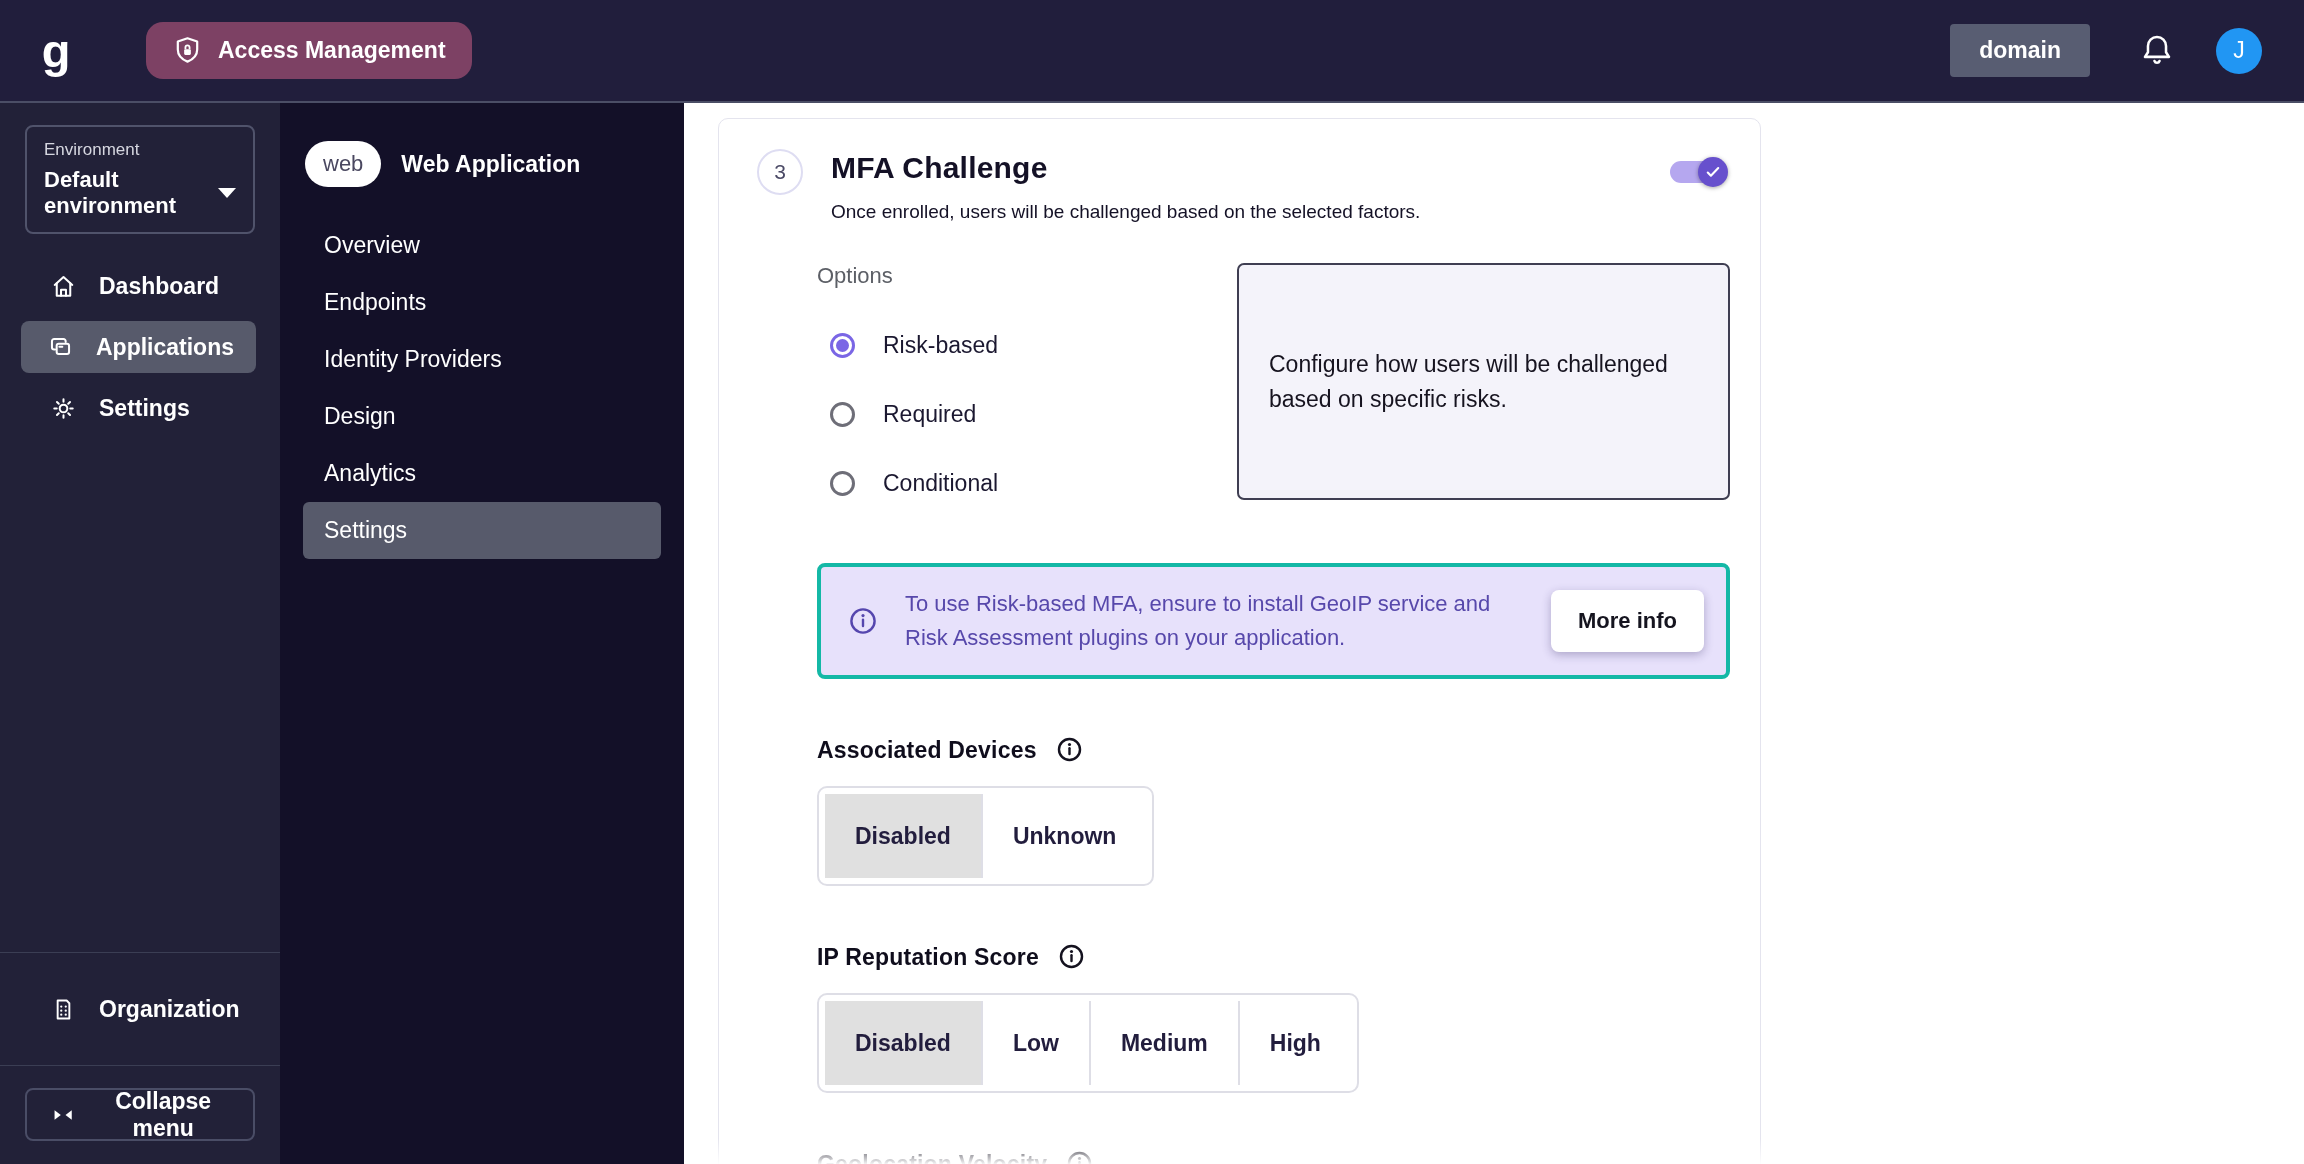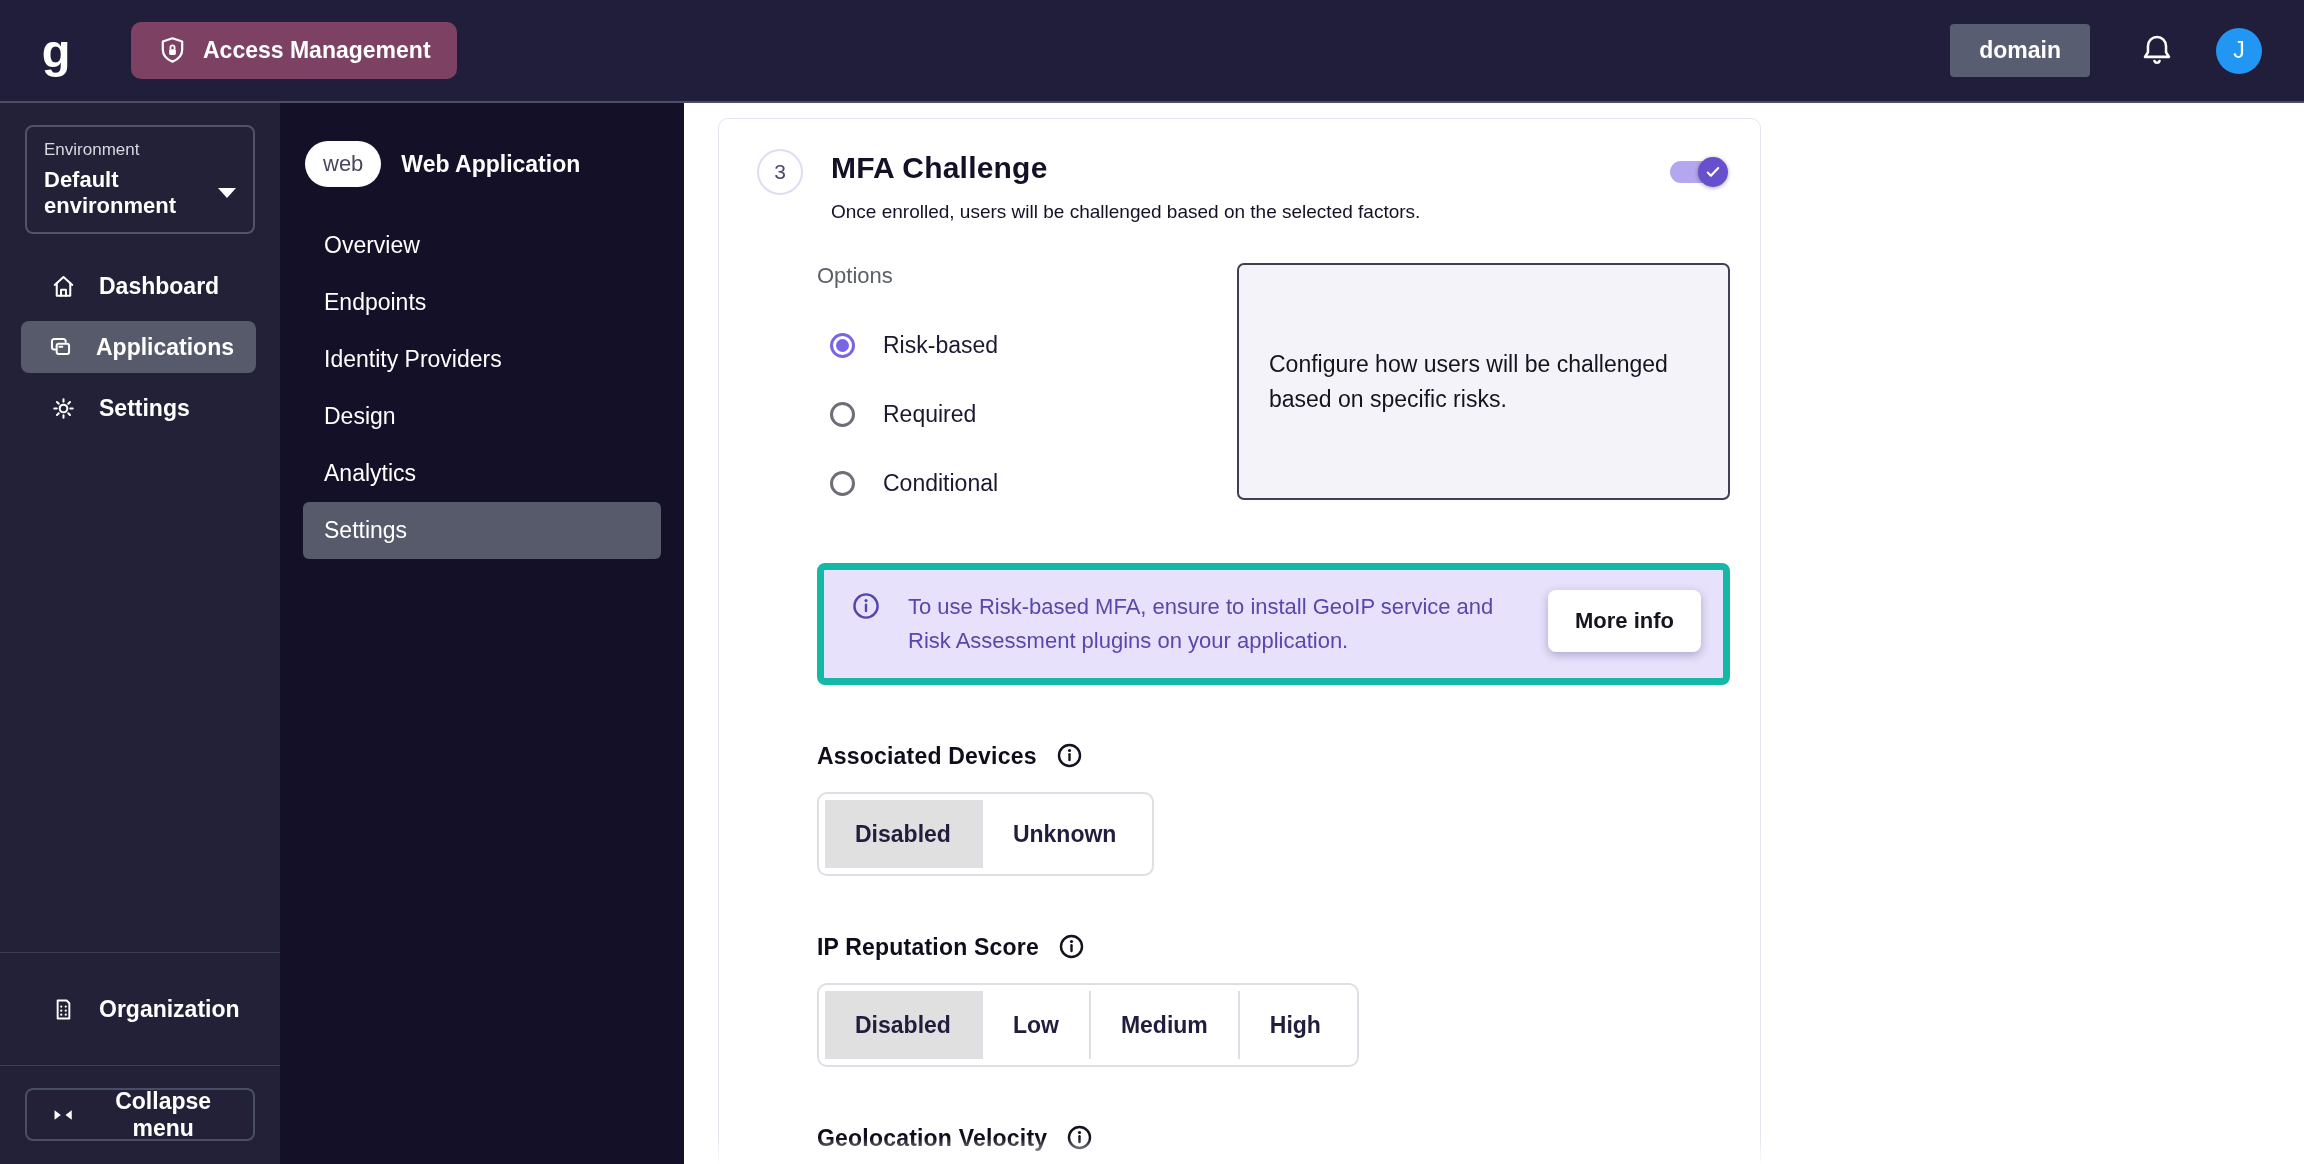--- a/index.html
+++ b/index.html
@@ -4,22 +4,22 @@
 <style>
   * { margin:0; padding:0; box-sizing:border-box; }
   html,body { width:2304px; height:1164px; }
   body { font-family:"Liberation Sans", sans-serif; background:#fff; overflow:hidden; }
   .app { display:flex; flex-direction:column; height:100%; }
 
   
   .topbar { height:103px; background:#211e3c; display:flex; align-items:center;
             padding:0 42px 0 30px; border-bottom:2px solid #4b4e66; flex:0 0 auto; }
   .logo { color:#fff; font-size:47px; font-weight:bold; width:52px; text-align:center; }
-  .product-btn { margin-left:49px; display:flex; align-items:center; gap:15px;
-            background:#7d4164; border:none; border-radius:10px; padding:0 26px; height:57px;
+  .product-btn { margin-left:64px; display:flex; align-items:center; gap:15px;
+            background:#7d4164; border:none; border-radius:17px; padding:0 26px; height:57px;
             color:#fff; font-size:23px; font-weight:bold; cursor:pointer; }
   .topbar-spacer { flex:1; }
   .domain-btn { background:#585d72; color:#fff; border:none; border-radius:4px; height:53px;
             padding:0 29px; font-size:23px; font-weight:bold; cursor:pointer; }
   .bell-btn { background:none; border:none; margin-left:48px; width:38px; height:40px; cursor:pointer; }
   .avatar { margin-left:40px; width:46px; height:46px; border-radius:50%; background:#2196f3;
             color:#fff; font-size:23px; display:flex; align-items:center; justify-content:center; cursor:pointer; }
 
   .shell { display:flex; flex:1; min-height:0; }
 
@@ -76,34 +76,34 @@
   .radio-row { display:flex; align-items:center; gap:28px; margin:0 0 25px 13px; height:44px; cursor:pointer; }
   .radio { width:25px; height:25px; border-radius:50%; border:3px solid #6e6e78; position:relative; flex:none; }
   .radio.checked { border-color:#7a66e5; }
   .radio.checked::after { content:""; position:absolute; inset:3px; border-radius:50%; background:#7a66e5; }
   .radio-label { font-size:23px; color:#1b1830; }
 
   .risk-panel { width:493px; height:237px; background:#f4f3fa; border:2px solid #3f3e52; border-radius:7px;
             padding:30px; display:flex; align-items:center; }
   .risk-panel-text { font-size:23px; line-height:1.5; color:#16131f; }
 
-  .banner { margin-top:33px; display:flex; align-items:flex-start; background:#e7e1fb;
-            border:7px solid #14b8a6; border-radius:8px; padding:20px 22px 20px 26px; }
+  .banner { margin-top:33px; display:flex; align-items:center; background:#e7e1fb;
+            border:4px solid #14b8a6; border-radius:8px; padding:20px 22px 20px 26px; }
   .banner-text { flex:1; margin-left:26px; margin-right:20px; max-width:650px; font-size:22px;
             line-height:1.55; color:#5748ab; }
   .more-info { background:#fff; border:none; border-radius:8px; padding:18px 27px; font-size:22px;
             font-weight:bold; color:#15141f; box-shadow:0 3px 10px rgba(40,30,90,.3); cursor:pointer;
             font-family:inherit; }
 
   .section { margin-top:56px; }
   .section-head { display:flex; align-items:flex-end; gap:18px; }
   .section-label { font-size:23px; font-weight:bold; color:#0f0d1c; letter-spacing:.2px; }
   .btn-group { display:inline-flex; margin-top:22px; border:2px solid #dedee6; border-radius:10px;
             padding:6px; align-items:stretch; background:#fff; }
-  .segment { padding:0 30px; height:68px; display:flex; align-items:center; justify-content:center;
+  .segment { padding:0 30px; height:84px; display:flex; align-items:center; justify-content:center;
             font-size:23px; font-weight:600; color:#221d3d; cursor:pointer; white-space:nowrap; }
   .segment.selected { background:#e0e0e0; }
   .seg-divider { width:2px; background:#dedee6; }
 
   .bottom-fade { position:absolute; left:0; right:0; bottom:0; height:26px;
             background:linear-gradient(rgba(255,255,255,0), rgba(255,255,255,.95)); pointer-events:none; }
 </style>
 </head>
 <body>
 

